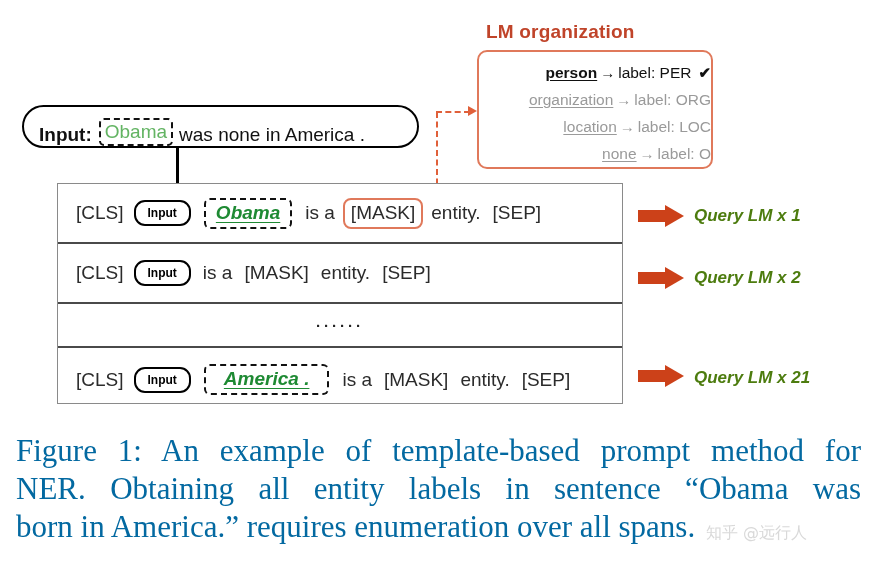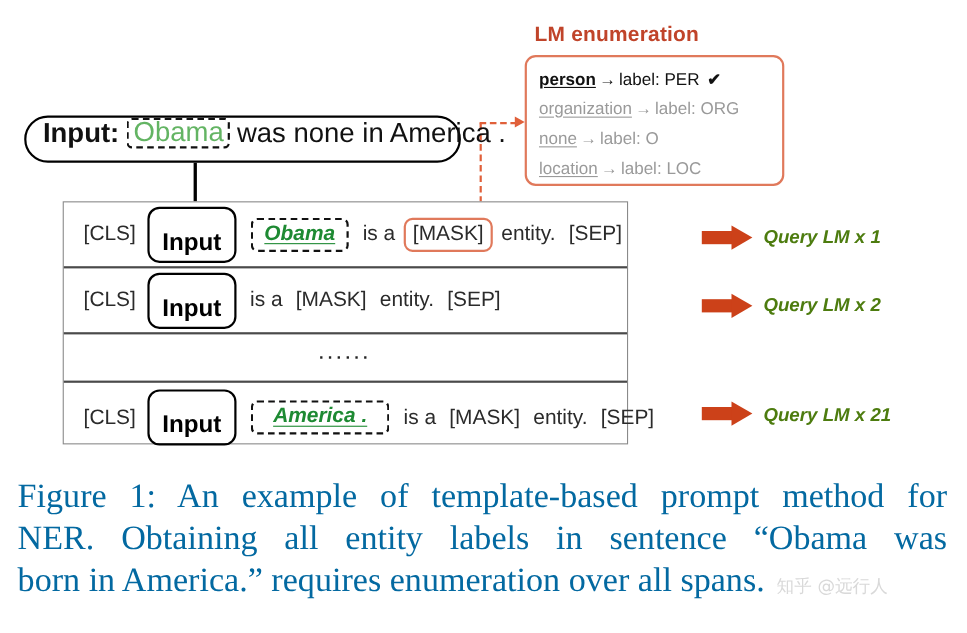--- a/index.html
+++ b/index.html
@@ -37,20 +37,21 @@
     border-radius: 10px;
     background: #ffffff;
     box-sizing: border-box;
     padding: 7px 0 0 11px;
   }
   .lm-row {
     font-size: 15.5px;
     line-height: 27px;
     white-space: nowrap;
     color: #9A9A9A;
+    text-align: right;
   }
   .lm-row .ent { text-decoration: underline; text-underline-offset: 2px; }
   .lm-row.active { color: #111111; }
   .lm-row.active .ent { font-weight: bold; }
   .lm-row .arr { padding: 0 3px; font-size: 15px; }
   .lm-row .chk { padding-left: 7px; font-size: 15px; font-weight: bold; color:#111; }
 
   
   #dash-v {
     position: absolute;
@@ -83,23 +84,23 @@
     position: absolute;
     left: 22px;
     top: 105px;
     width: 397px;
     height: 43px;
     border: 2.5px solid #000;
     border-radius: 22px;
     background: #fff;
     box-sizing: border-box;
     display: flex;
-    align-items: flex-start;
+    align-items: flex-end;
     padding-left: 15px;
-    font-size: 25px;
+    font-size: 19px;
     white-space: nowrap;
   }
   #input-pill .lbl { font-weight: bold; padding-right: 7px; }
   #input-pill .ent-box {
     border: 2px dashed #111;
     border-radius: 5px;
     padding: 0px 4px 1px 4px;
     color: #63B463;
     line-height: 23px;
   }
@@ -122,21 +123,21 @@
     border-top: 11px solid #000;
     border-left: 7px solid transparent;
     border-right: 7px solid transparent;
   }
 
   
   #tpl-table {
     position: absolute;
     left: 57px;
     top: 183px;
-    width: 514px;
+    width: 566px;
     height: 221px;
     border: 1.5px solid #8A8A8A;
     background: #fff;
     box-sizing: border-box;
   }
   .tpl-row {
     height: 60px;
     display: flex;
     align-items: center;
     border-bottom: 2px solid #4a4a4a;
@@ -149,23 +150,23 @@
     height: 44px;
     justify-content: center;
     padding-left: 0;
   }
   .tpl-row.last { border-bottom: none; height: 63px; }
   .tok { color: #2b2b2b; }
   .tok.sp { padding: 0 6px; }
   .input-chip {
     border: 2.2px solid #000;
     border-radius: 11px;
-    padding: 17px 12px 4px 12px;
-    font-weight: bold;
-    font-size: 22px;
+    padding: 4px 12px 4px 12px;
+    font-weight: bold;
+    font-size: 12px;
     color: #000;
     margin: 0 6px 0 10px;
   }
   .span-chip {
     border: 2px dashed #111;
     border-radius: 6px;
     padding: 2px 10px 3px 10px;
     margin: 0 7px;
     color: #1E8A33;
     font-weight: bold;
@@ -241,34 +242,34 @@
     top: 523px;
     font-size: 16px;
     color: #D9D9D9;
     white-space: nowrap;
     font-family: "DejaVu Sans", sans-serif;
   }
 </style>
 </head>
 <body>
 
-<div id="lm-title">LM enumeration</div>
+<div id="lm-title">LM organization</div>
 
 <div id="lm-box">
   <div class="lm-row active">
     <span class="ent">person</span><span class="arr">→</span><span>label: PER</span><span class="chk">✔</span>
   </div>
   <div class="lm-row">
     <span class="ent">organization</span><span class="arr">→</span><span>label: ORG</span>
   </div>
   <div class="lm-row">
+    <span class="ent">location</span><span class="arr">→</span><span>label: LOC</span>
+  </div>
+  <div class="lm-row">
     <span class="ent">none</span><span class="arr">→</span><span>label: O</span>
-  </div>
-  <div class="lm-row">
-    <span class="ent">location</span><span class="arr">→</span><span>label: LOC</span>
   </div>
 </div>
 
 <div id="dash-v"></div>
 <div id="dash-h"></div>
 <div id="dash-head"></div>
 
 <div id="input-pill">
   <span class="lbl">Input:</span>
   <span class="ent-box">Obama</span>

